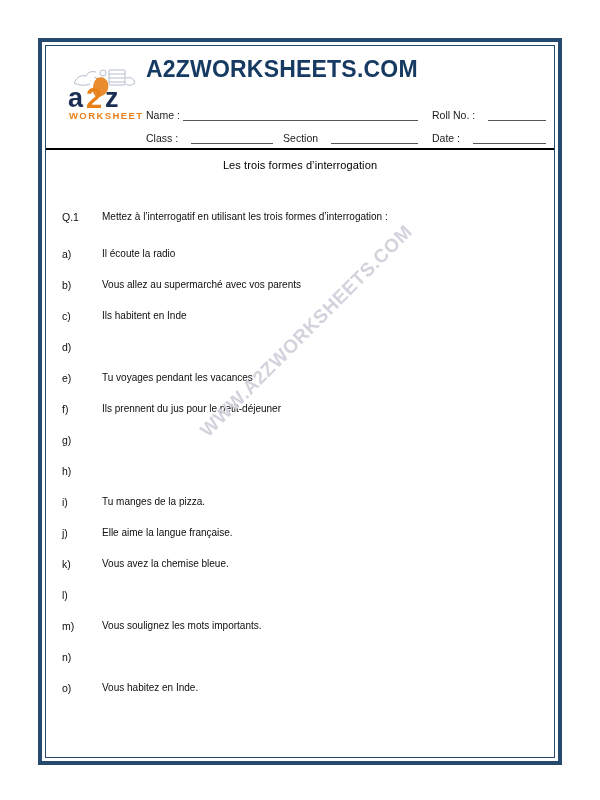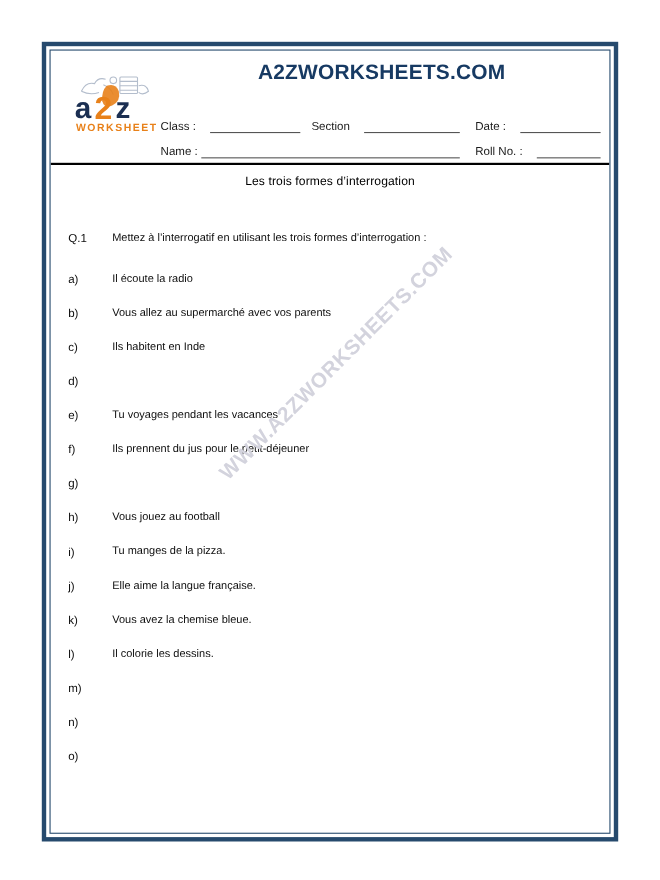--- a/index.html
+++ b/index.html
@@ -56,22 +56,21 @@
     height: 104px;
     border-bottom: 2px solid #000000;
     box-sizing: border-box;
   }
 
   .brand-title {
     position: absolute;
     left: 100px;
     right: 6px;
     top: 10px;
-    text-align: center;
-    font-size: 19px;
+    font-size: 23px;
     font-weight: bold;
     letter-spacing: 0.2px;
     color: #173a63;
     font-family: "Liberation Sans", sans-serif;
   }
 
   
   .logo {
     position: absolute;
     left: 18px;
@@ -188,41 +187,41 @@
             <text x="41" y="43" font-family="'Liberation Sans', sans-serif" font-size="27" font-weight="bold" fill="#1b2f52">z</text>
             <text x="5" y="55" font-family="'Liberation Sans', sans-serif" font-size="9.5" font-weight="bold" letter-spacing="1.4" fill="#e8811a">WORKSHEETS</text>
           </svg>
         </div>
 
         <div class="brand-title">A2ZWORKSHEETS.COM</div>
 
         <div class="fields">
           <div class="field-row">
             <div class="col-left">
-              <span class="field-label">Class :</span>
-              <span class="gap"></span>
-              <span class="rule" style="width:82px"></span>
-              <span class="gap"></span>
-              <span class="field-label">Section</span>
-              <span class="gap"></span>
+              <span class="field-label">Name :</span>
               <span class="rule rule-grow"></span>
             </div>
             <div class="col-right">
-              <span class="field-label">Date :</span>
+              <span class="field-label">Roll No. :</span>
               <span class="gap"></span>
               <span class="rule rule-grow"></span>
             </div>
           </div>
           <div class="field-row">
             <div class="col-left">
-              <span class="field-label">Name :</span>
+              <span class="field-label">Class :</span>
+              <span class="gap"></span>
+              <span class="rule" style="width:82px"></span>
+              <span class="gap"></span>
+              <span class="field-label">Section</span>
+              <span class="gap"></span>
               <span class="rule rule-grow"></span>
             </div>
             <div class="col-right">
-              <span class="field-label">Roll No. :</span>
+              <span class="field-label">Date :</span>
               <span class="gap"></span>
               <span class="rule rule-grow"></span>
             </div>
           </div>
         </div>
       </div>
 
       <div class="ws-title">Les trois formes d’interrogation</div>
 
       <div class="questions">
@@ -253,46 +252,46 @@
         </div>
         <div class="q-row">
           <div class="q-label">f)</div>
           <div class="q-text">Ils prennent du jus pour le petit-déjeuner</div>
         </div>
         <div class="q-row">
           <div class="q-label">g)</div>
         </div>
         <div class="q-row">
           <div class="q-label">h)</div>
-          <div class="q-text">Vous jouez au football</div>
         </div>
         <div class="q-row">
           <div class="q-label">i)</div>
           <div class="q-text">Tu manges de la pizza.</div>
         </div>
         <div class="q-row">
           <div class="q-label">j)</div>
           <div class="q-text">Elle aime la langue française.</div>
         </div>
         <div class="q-row">
           <div class="q-label">k)</div>
           <div class="q-text">Vous avez la chemise bleue.</div>
         </div>
         <div class="q-row">
           <div class="q-label">l)</div>
-          <div class="q-text">Il colorie les dessins.</div>
         </div>
         <div class="q-row">
           <div class="q-label">m)</div>
+          <div class="q-text">Vous soulignez les mots importants.</div>
         </div>
         <div class="q-row">
           <div class="q-label">n)</div>
         </div>
         <div class="q-row">
           <div class="q-label">o)</div>
+          <div class="q-text">Vous habitez en Inde.</div>
         </div>
 
       </div>
 
       <div class="watermark">WWW.A2ZWORKSHEETS.COM</div>
 
     </div>
   </div>
 </div>
 

